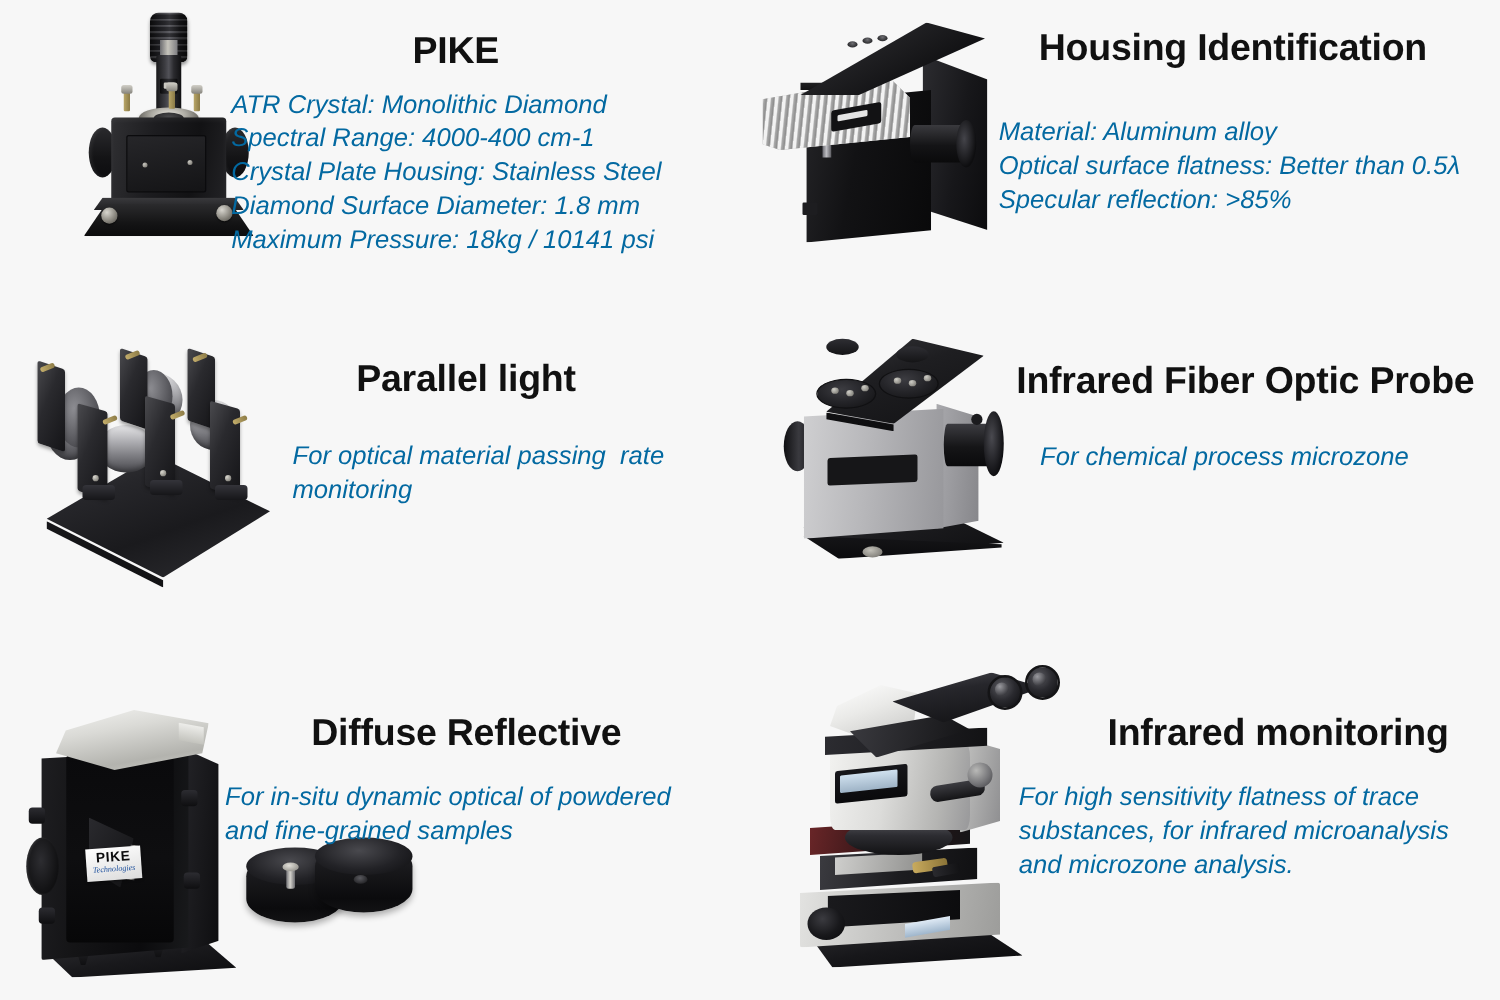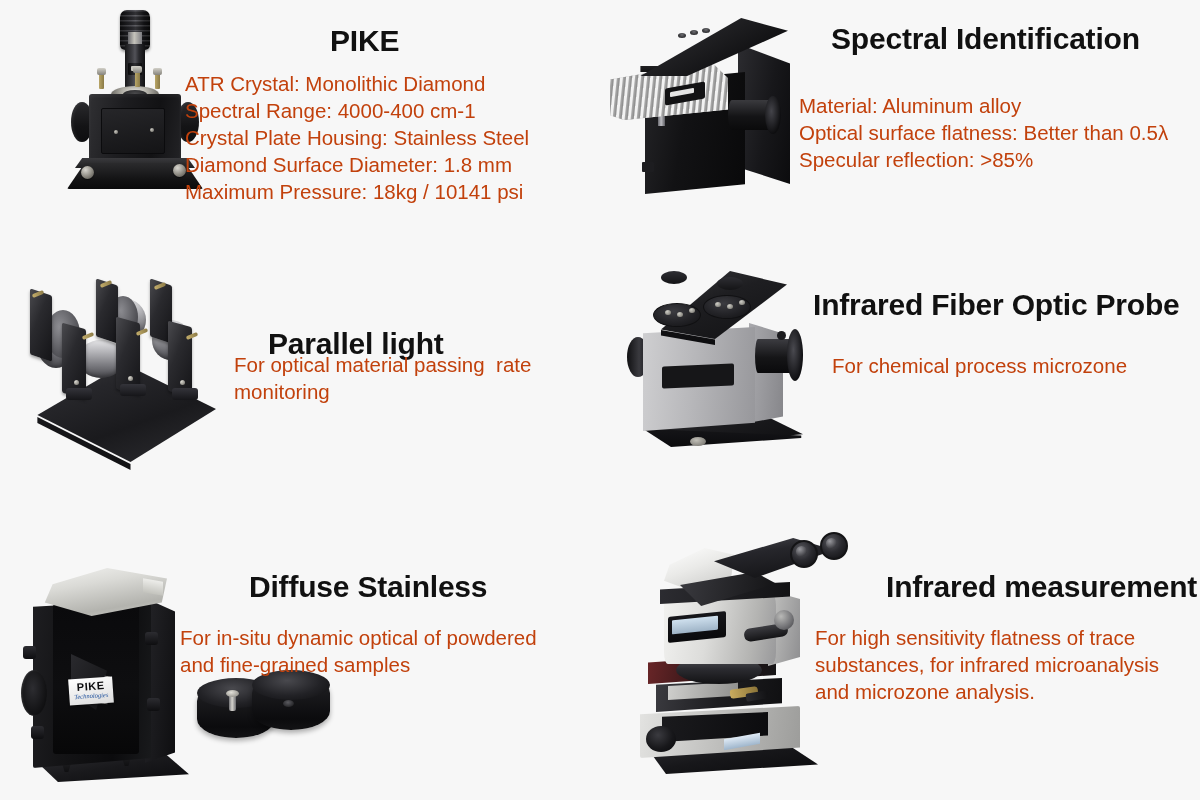--- a/index.html
+++ b/index.html
@@ -26,22 +26,23 @@
     font-weight: bold;
     font-size: 30px;
     color: #111111;
     letter-spacing: -0.2px;
     white-space: nowrap;
   }
   .desc {
     position: absolute;
     font-size: 20.5px;
     line-height: 27px;
-    color: #c2410c;
+    color: #0369a1;
     white-space: pre;
+    font-style: italic;
   }
 
   
   #datr-fig { left: 55px; top: 8px; width: 160px; height: 190px; }
   #datr-base {
     position: absolute; left: 12px; top: 155px; width: 136px; height: 26px;
     background: linear-gradient(180deg,#2b2b2d 0%,#141415 60%,#0b0b0c 100%);
     clip-path: polygon(13% 0%, 87% 0%, 100% 100%, 0% 100%);
     border-radius: 2px;
   }
@@ -578,21 +579,21 @@
       <div id="gem-tab"></div>
       <div id="gem-corr"></div>
       <div id="gem-corr-win"></div>
       <div id="gem-corr-win2"></div>
       <div id="gem-topplate-edge"></div>
       <div id="gem-topplate"></div>
       <div class="gem-hole" style="left:78px;top:23px;"></div>
       <div class="gem-hole" style="left:90px;top:20px;"></div>
       <div class="gem-hole" style="left:102px;top:18px;"></div>
     </div>
-    <div class="title" style="left:831px;top:22px;">Spectral Identification</div>
+    <div class="title" style="left:831px;top:22px;">Housing Identification</div>
     <div class="desc" style="left:799px;top:92px;">Material: Aluminum alloy
 Optical surface flatness: Better than 0.5λ
 Specular reflection: &gt;85%</div>
   </div>
 
   <div class="panel">
     <div class="figure" id="par-fig">
       <div id="par-base-edge"></div>
       <div id="par-base"></div>
 
@@ -617,21 +618,21 @@
       <div class="par-screw" style="left:24px;top:24px;"></div>
       <div class="par-screw" style="left:92px;top:14px;"></div>
       <div class="par-screw" style="left:146px;top:16px;"></div>
       <div class="par-screw" style="left:74px;top:66px;"></div>
       <div class="par-screw" style="left:128px;top:62px;"></div>
       <div class="par-screw" style="left:178px;top:66px;"></div>
       <div class="par-screwhead" style="left:66px;top:112px;"></div>
       <div class="par-screwhead" style="left:120px;top:108px;"></div>
       <div class="par-screwhead" style="left:172px;top:112px;"></div>
     </div>
-    <div class="title" style="left:268px;top:287px;margin-top:40px;">Parallel light</div>
+    <div class="title" style="left:285px;top:287px;">Parallel light</div>
     <div class="desc" style="left:234px;top:351px;">For optical material passing  rate
 monitoring</div>
   </div>
 
   <div class="panel">
     <div class="figure" id="fib-fig">
       <div id="fib-baseplate"></div>
       <div id="fib-baseplate2"></div>
       <div id="fib-basefoot"></div>
       <div id="fib-knob-l"></div>
@@ -680,21 +681,21 @@
       <div id="dif-logo-text">PIKE</div>
       <div id="dif-logo-sub">Technologies</div>
     </div>
     <div class="dif-cup" style="left:197px;top:682px;width:78px;height:56px;"></div>
     <div class="dif-cup-top" style="left:197px;top:678px;width:78px;height:30px;"></div>
     <div class="dif-cup" style="left:252px;top:674px;width:78px;height:56px;"></div>
     <div class="dif-cup-top" style="left:252px;top:670px;width:78px;height:30px;"></div>
     <div id="dif-cup-screw"></div>
     <div id="dif-cup-screwhead"></div>
     <div id="dif-cup-hole"></div>
-    <div class="title" style="left:249px;top:570px;">Diffuse Stainless</div>
+    <div class="title" style="left:249px;top:570px;">Diffuse Reflective</div>
     <div class="desc" style="left:180px;top:624px;">For in-situ dynamic optical of powdered
 and fine-grained samples</div>
   </div>
 
   <div class="panel">
     <div class="figure" id="mic-fig">
       <div id="mic-baseplate"></div>
       <div id="mic-base"></div>
       <div id="mic-base-dark"></div>
       <div id="mic-base-lens"></div>
@@ -713,19 +714,19 @@
       <div id="mic-sideknob"></div>
       <div id="mic-topplate"></div>
       <div id="mic-head-white"></div>
       <div id="mic-head-dark"></div>
       <div id="mic-eyetube"></div>
       <div class="mic-eyepiece" style="left:172px;top:10px;"></div>
       <div class="mic-eyepiece-in" style="left:178px;top:16px;"></div>
       <div class="mic-eyepiece" style="left:202px;top:2px;"></div>
       <div class="mic-eyepiece-in" style="left:208px;top:8px;"></div>
     </div>
-    <div class="title" style="left:886px;top:570px;">Infrared measurement</div>
+    <div class="title" style="left:886px;top:570px;">Infrared monitoring</div>
     <div class="desc" style="left:815px;top:624px;">For high sensitivity flatness of trace
 substances, for infrared microanalysis
 and microzone analysis.</div>
   </div>
 
 </div>
 
 </body></html>

